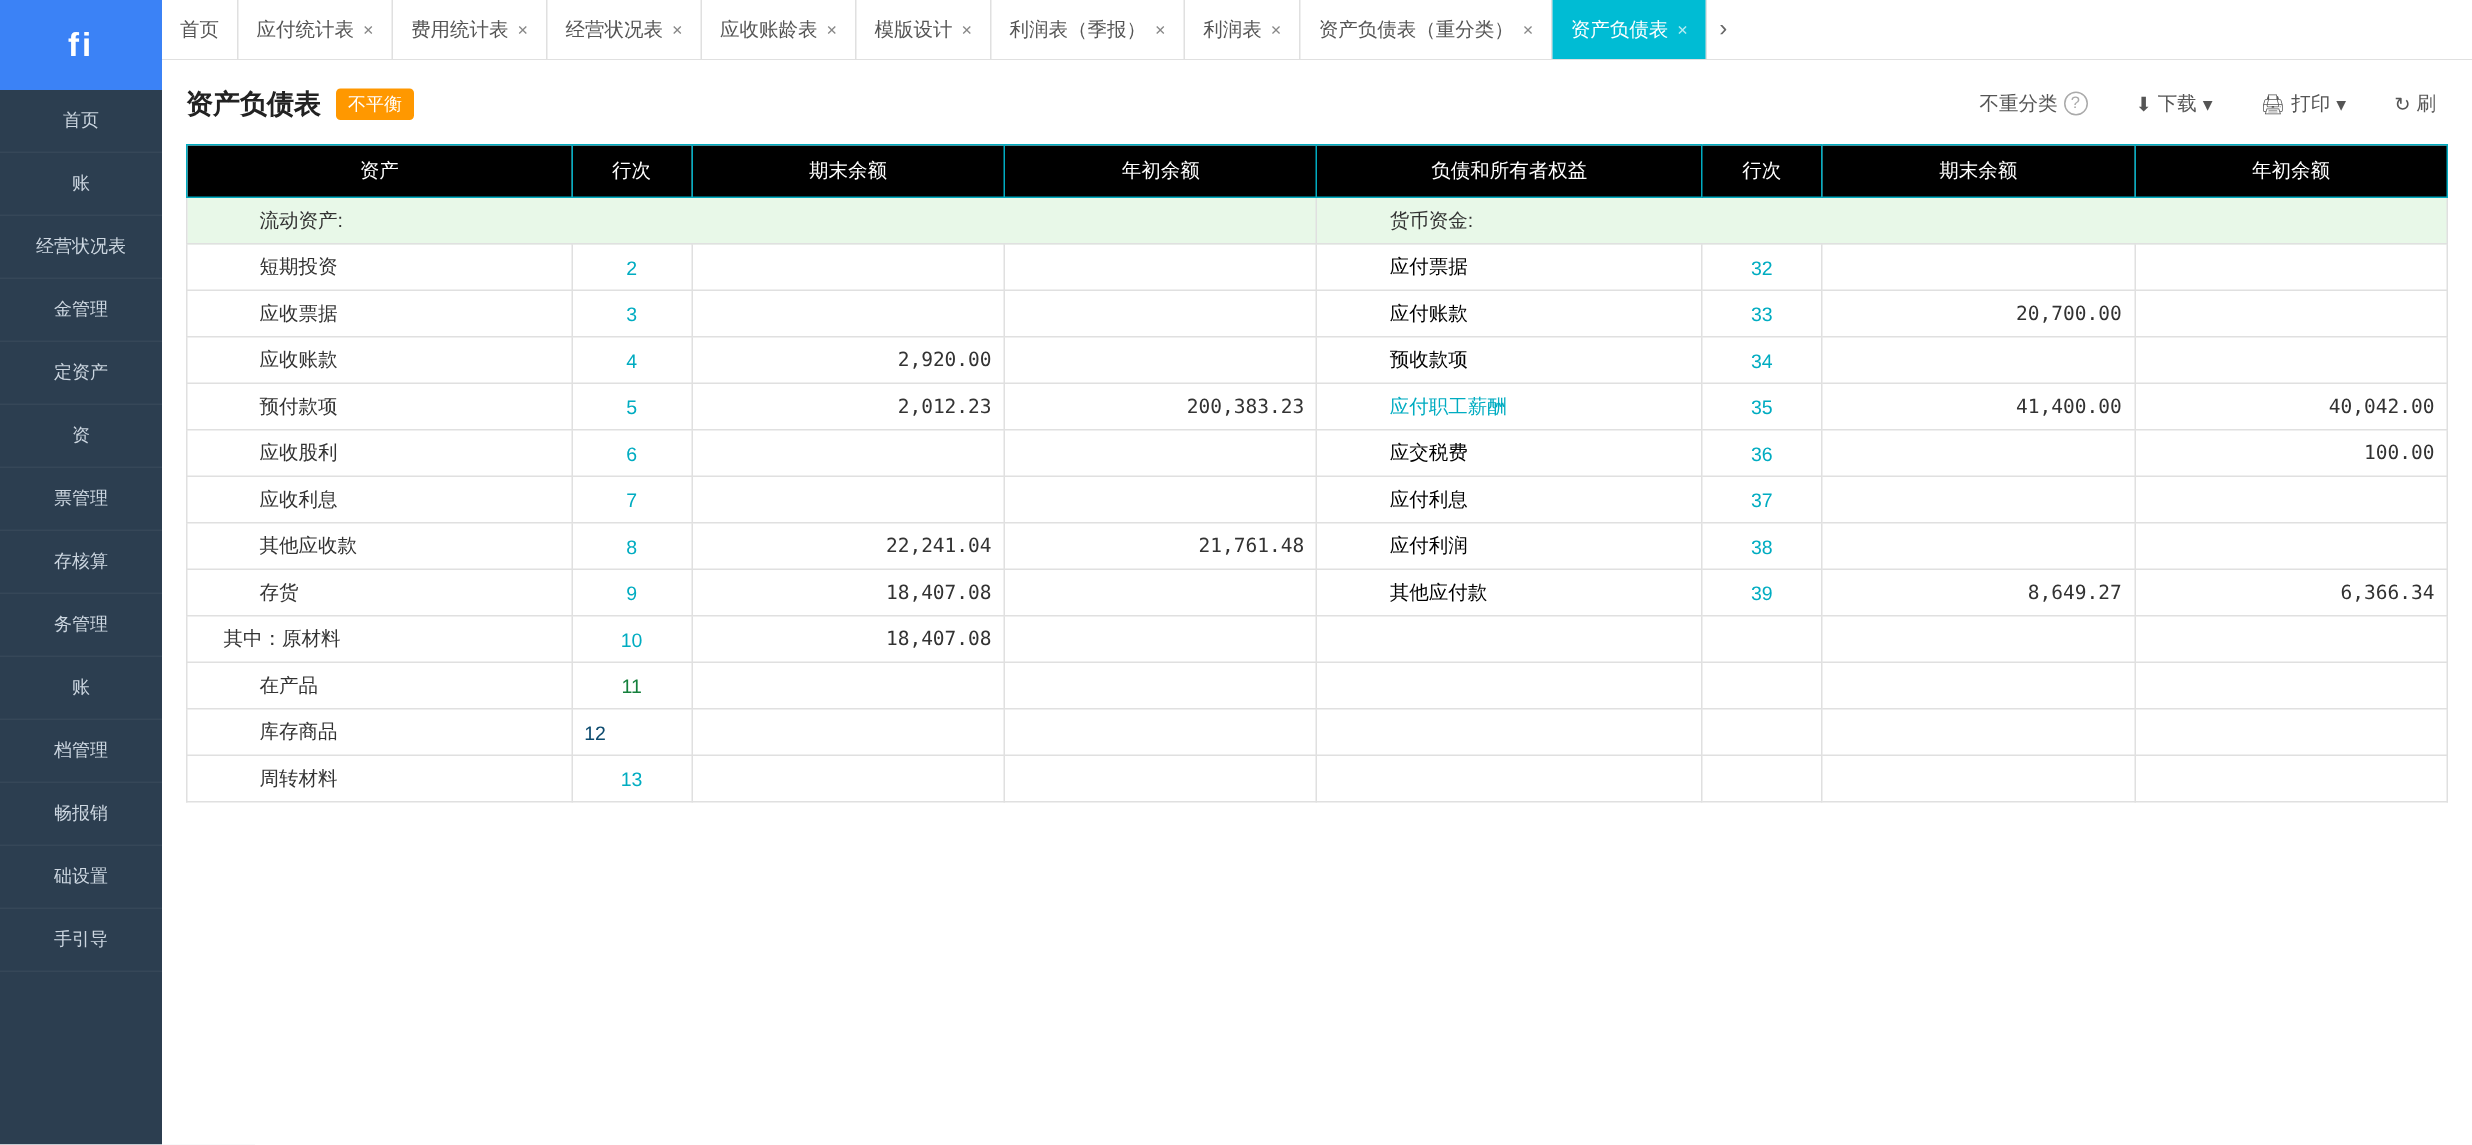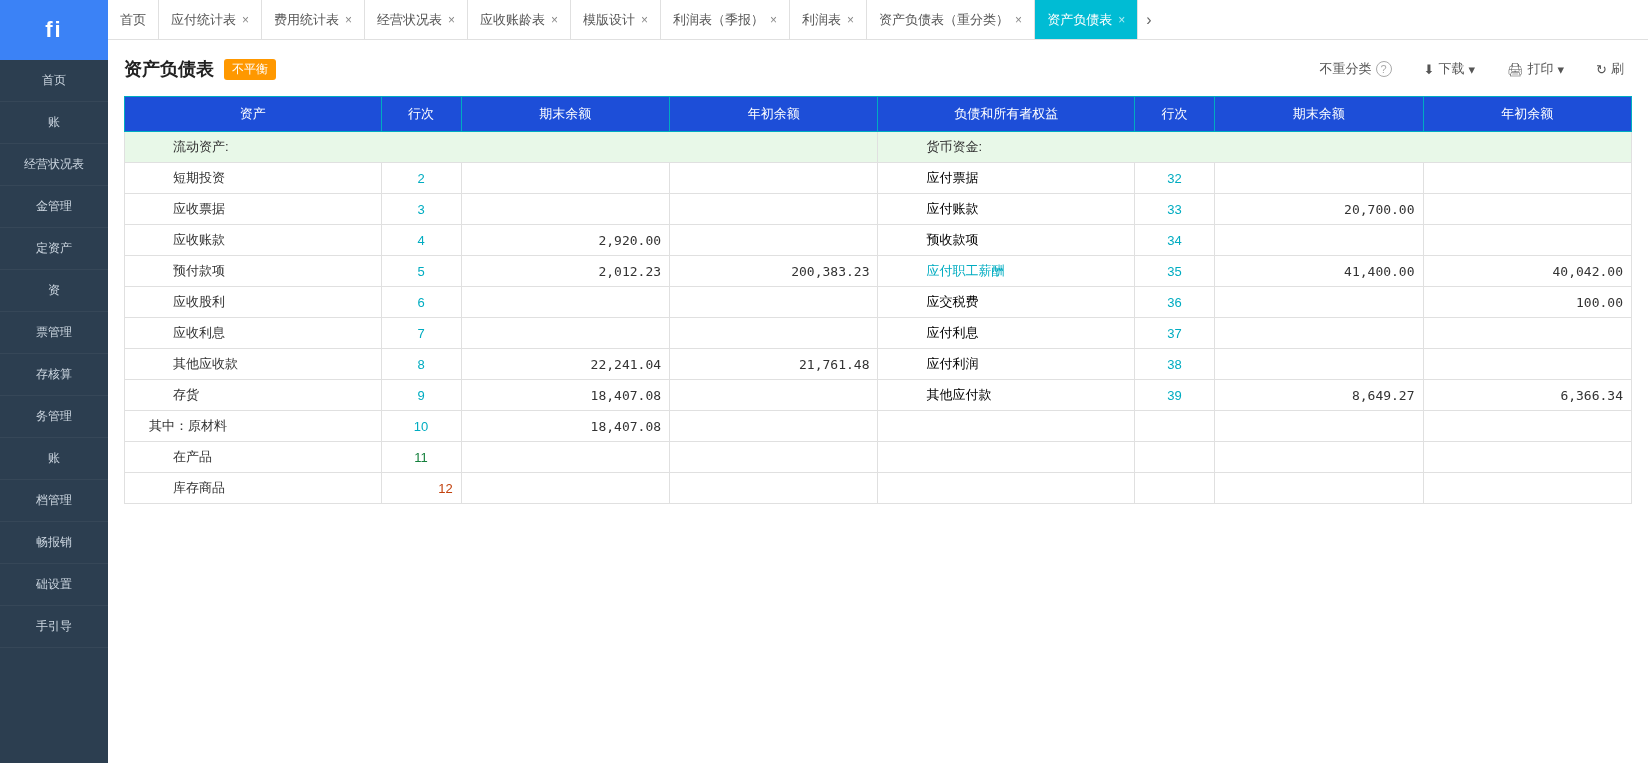--- a/index.html
+++ b/index.html
@@ -133,21 +133,21 @@
       border-radius: 3px;
     }
 
     
     .balance-table {
       width: 100%;
       border-collapse: collapse;
       font-size: 13px;
     }
     .balance-table th {
-      background: #1d4ed8;
+      background: #000000;
       color: #fff;
       padding: 8px 6px;
       text-align: center;
       border: 1px solid #00acc1;
       font-weight: normal;
     }
     .balance-table td {
       padding: 6px 8px;
       border: 1px solid #e0e0e0;
       text-align: center;
@@ -371,25 +371,35 @@
       <td class="row-index" style="color:#15803d; text-align:center">11</td>
       <td class="number"></td>
       <td class="number"></td>
       <td class="text-left" style="color:inherit"></td>
       <td style="text-align:center; color:#00acc1"></td>
       <td class="number"></td>
       <td class="number"></td>
     </tr>
           <tr>
       <td class="text-left">库存商品</td>
-      <td class="row-index" style="color:#c2410c; text-align:right">12</td>
+      <td class="row-index" style="color:#0c4a6e; text-align:left">12</td>
       <td class="number"></td>
       <td class="number"></td>
       <td class="text-left" style="color:inherit"></td>
       <td style="text-align:center; color:#00acc1"></td>
       <td class="number"></td>
       <td class="number"></td>
     </tr>
+          <tr>
+      <td class="text-left">周转材料</td>
+      <td class="row-index" style="color:#00acc1; text-align:center">13</td>
+      <td class="number"></td>
+      <td class="number"></td>
+      <td class="text-left" style="color:inherit"></td>
+      <td style="text-align:center; color:#00acc1"></td>
+      <td class="number"></td>
+      <td class="number"></td>
+    </tr>
         </tbody>
     </table>
 
   </div>
 </div>
 
 </body></html>

